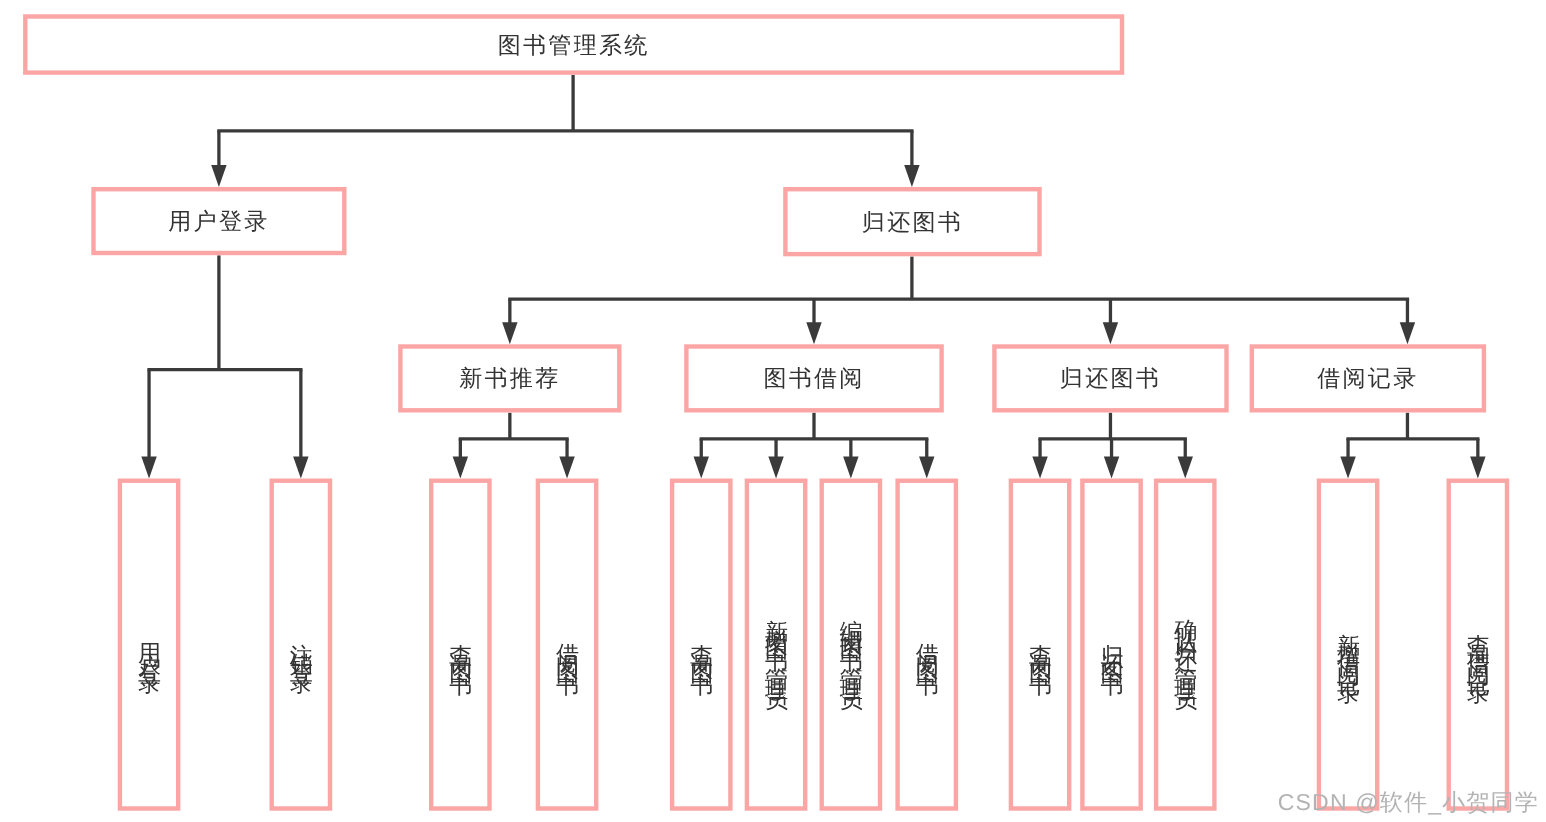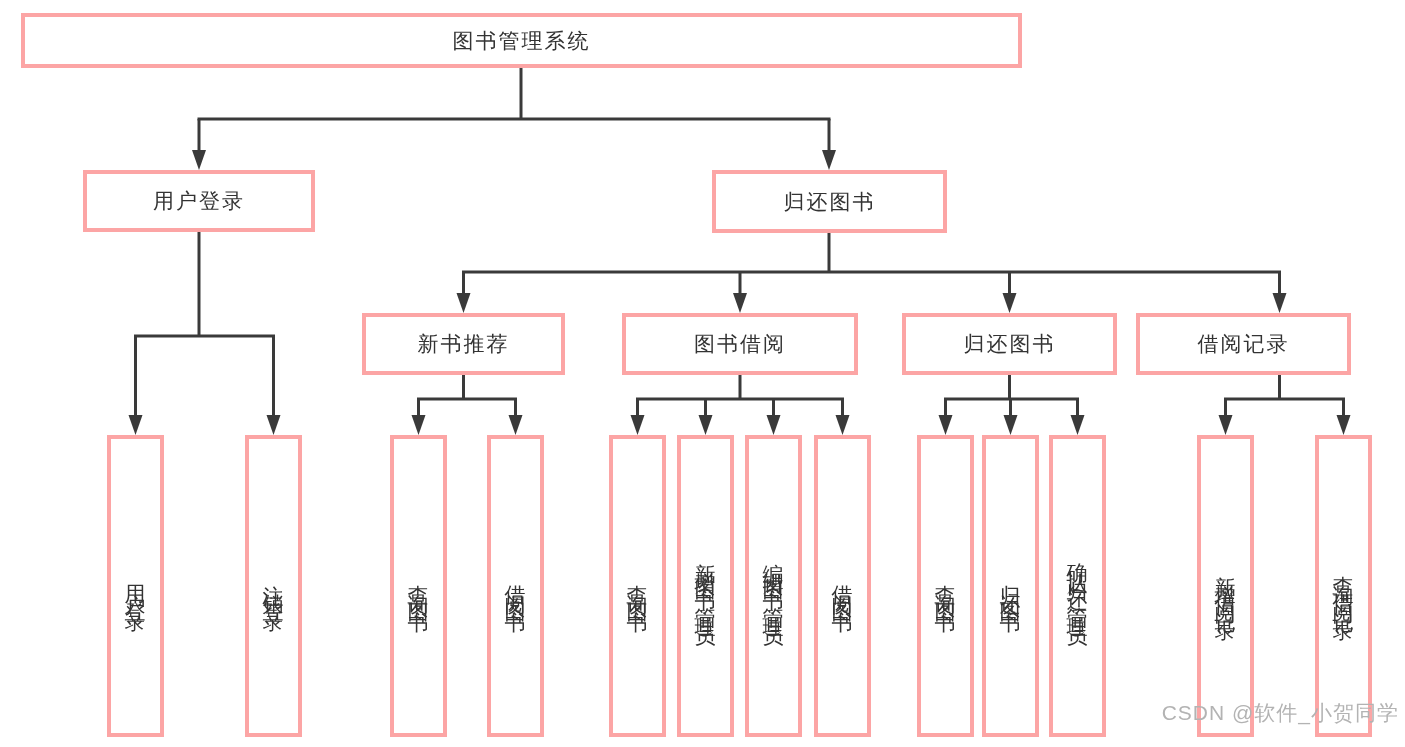--- a/index.html
+++ b/index.html
@@ -39,21 +39,21 @@
   }
   .node-v span {
     writing-mode: vertical-rl;
     font-size: 21px;
     letter-spacing: 9px;
     line-height: 1;
   }
   .watermark {
     position: absolute;
     right: 6px;
-    bottom: 20px;
+    bottom: 4px;
     font-size: 21px;
     color: #b3b3b3;
     letter-spacing: 1px;
     z-index: 3;
     white-space: nowrap;
   }
   
   .n-root           { left: 21px;   top: 13px;  width: 1001px; height: 55px; }
   .n-user-login     { left: 83px;   top: 170px; width: 232px;  height: 62px; }
   .n-book-mgmt      { left: 712px;  top: 170px; width: 235px;  height: 63px; }

